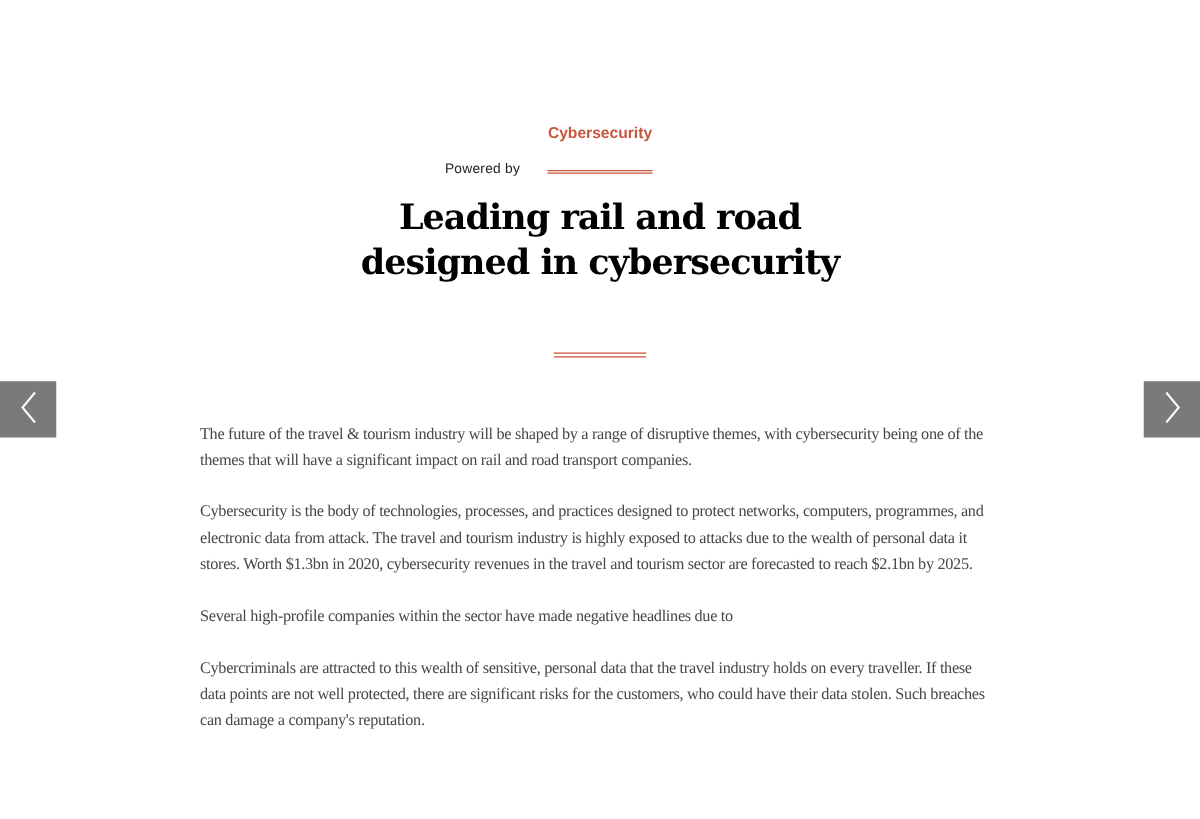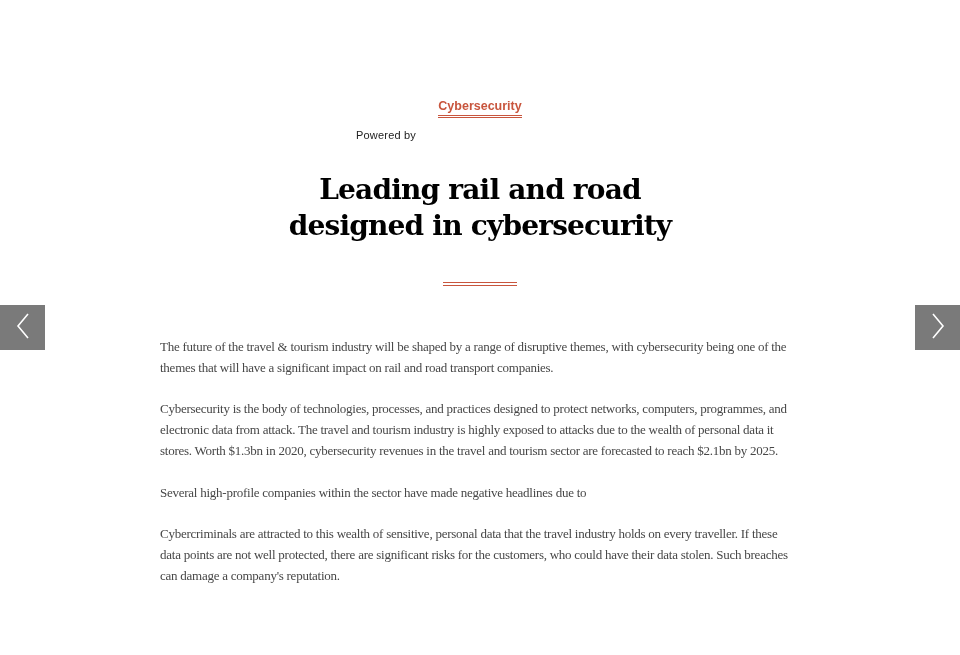--- a/index.html
+++ b/index.html
@@ -12,21 +12,21 @@
     .category-wrap {
       position: absolute; top: 95px; left: 0; width: 960px;
       text-align: center;
     }
     .category {
       display: inline-block;
       font-family: "Liberation Sans", sans-serif;
       font-weight: bold;
       font-size: 12.5px;
       color: #c8553d;
-      padding-bottom: 0;
+      padding-bottom: 21px;
       border-bottom: 3px double #c8553d;
       text-decoration: none;
       line-height: 17px;
     }
 
     .powered {
       position: absolute; top: 129px; left: 0; width: 772px;
       display: flex; justify-content: center; align-items: center;
       gap: 8px;
     }
@@ -36,21 +36,21 @@
     }
     .gd-logo { display: flex; align-items: center; gap: 3px; }
     .gd-logo svg { display: block; }
     .gd-name {
       font-family: "Liberation Sans", sans-serif;
       font-size: 17px; font-weight: bold; color: #111;
       letter-spacing: -0.3px;
     }
 
     .title {
-      position: absolute; top: 172px; left: 0; width: 960px;
+      position: absolute; top: 156px; left: 0; width: 960px;
       text-align: center;
       font-family: "DejaVu Serif", serif;
       font-weight: bold;
       font-size: 28px;
       line-height: 36px;
       color: #000;
       letter-spacing: -0.8px;
     }
 
     .divider {

